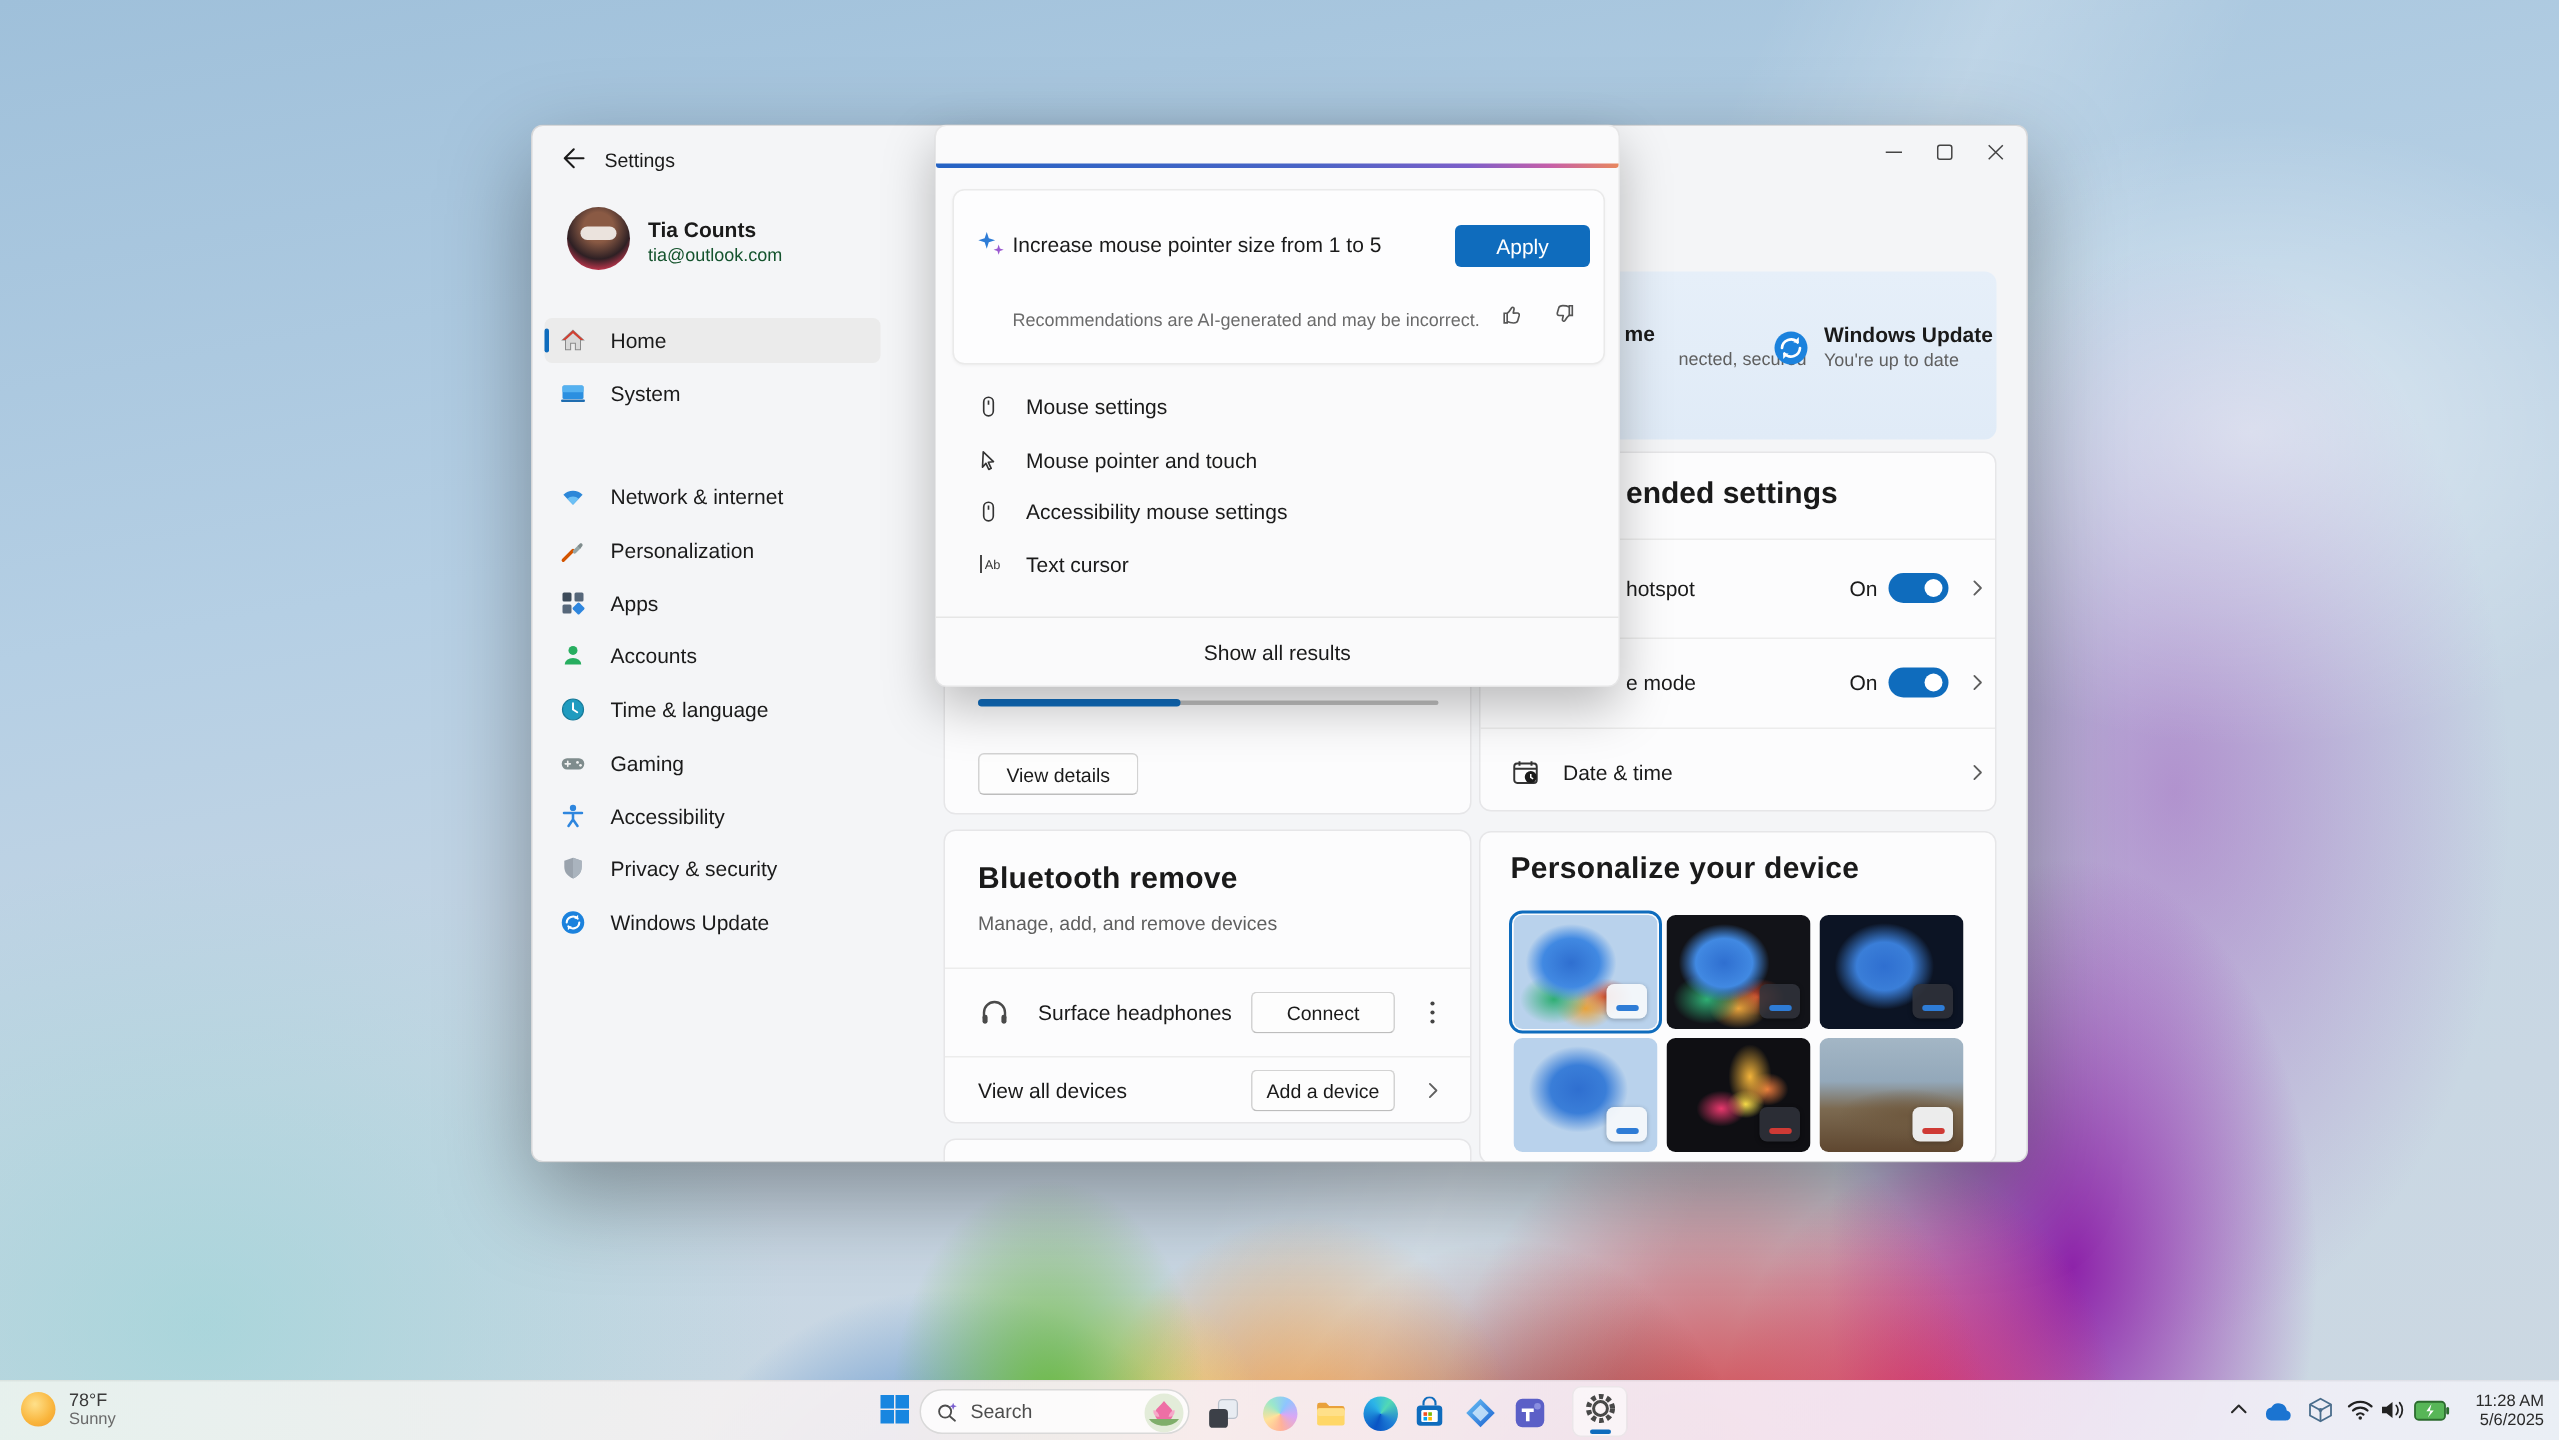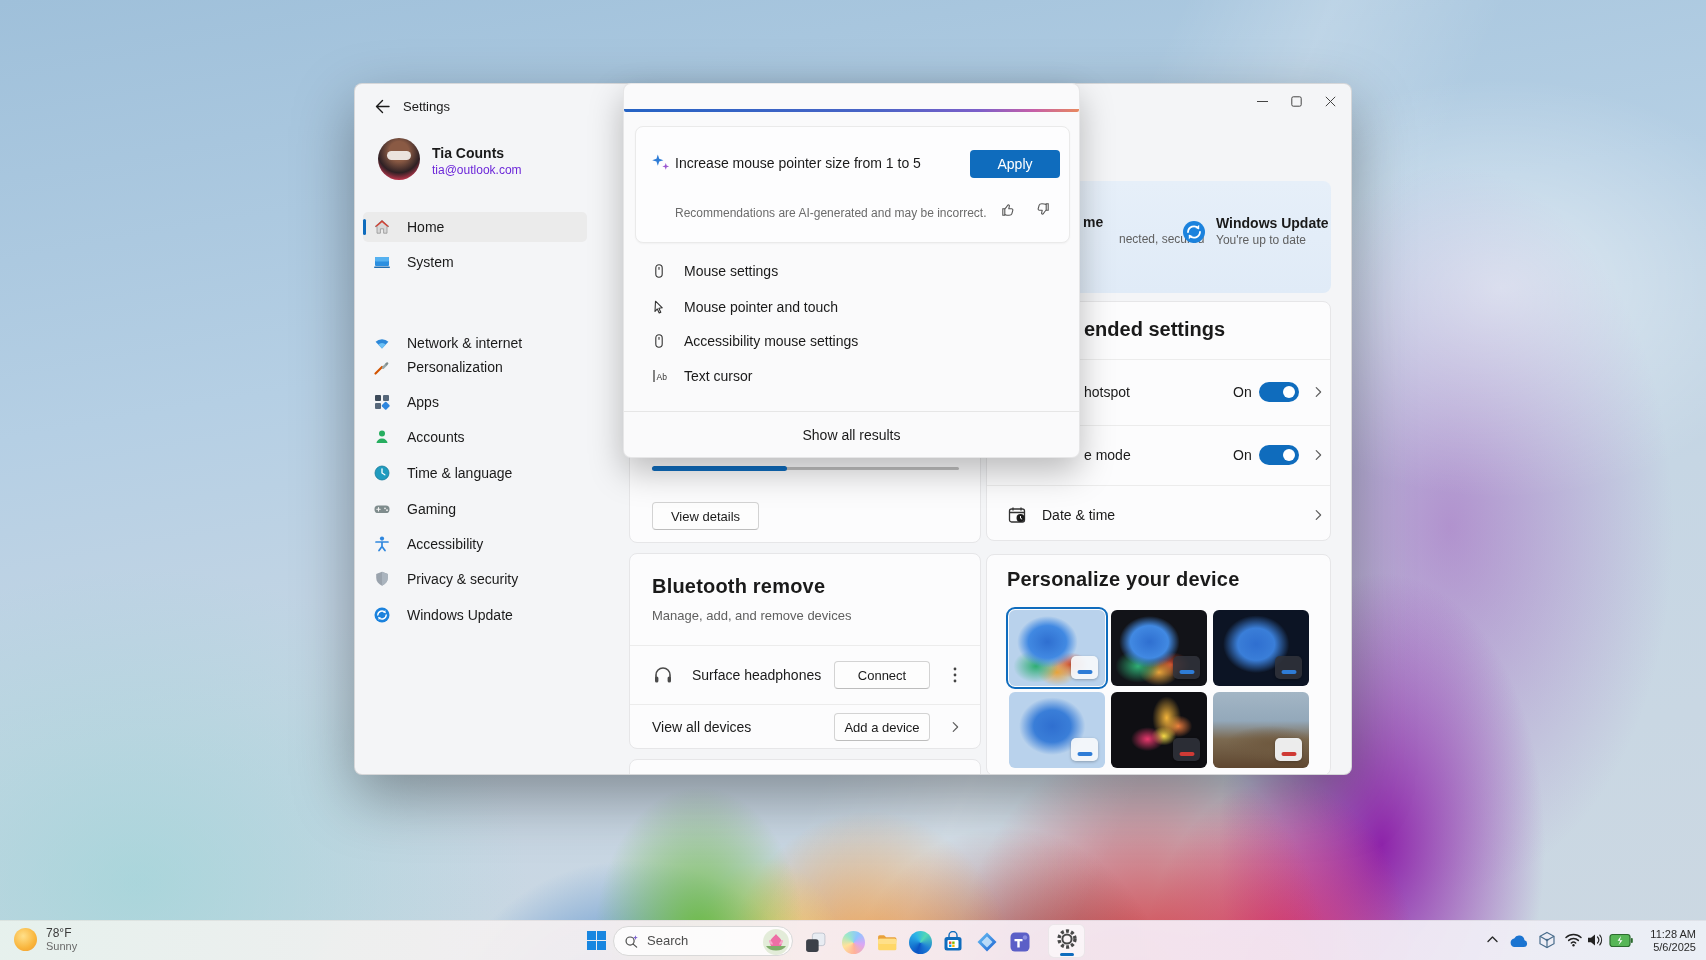--- a/index.html
+++ b/index.html
@@ -32,21 +32,21 @@
   .back-btn { position:absolute; left:14px; top:12px; width:26px; height:24px; display:flex; align-items:center; justify-content:center; border-radius:4px; cursor:pointer; }
   .win-title { position:absolute; left:48px; top:15px; font-size:13px; color:#1a1a1a; }
   .win-controls { position:absolute; right:4px; top:3px; display:flex; }
   .ctrl { width:34px; height:28px; display:flex; align-items:center; justify-content:center; }
 
   
   .avatar { position:absolute; left:23px; top:54px; width:42px; height:42px; border-radius:50%;
     background: radial-gradient(circle at 50% 32%, #8a5a44 28%, #2e2024 60%, #c4364e 82%, #e8e4e0 100%); overflow:hidden; }
   .avatar::after{content:""; position:absolute; left:9px; top:13px; width:24px; height:9px; border-radius:5px; background:#f5f2ee; opacity:.9;}
   .prof-name { position:absolute; left:77px; top:61px; font-size:14px; font-weight:bold; }
-  .prof-mail { position:absolute; left:77px; top:79px; font-size:12px; color:#6d28d9; }
+  .prof-mail { position:absolute; left:77px; top:79px; font-size:12px; color:#14532d; }
   .nav-item { position:absolute; left:8px; width:224px; height:30px; border-radius:5px; cursor:pointer; }
   .nav-item.sel { background:#EBEBEB; }
   .nav-item.sel::before { content:""; position:absolute; left:0; top:7px; width:3px; height:16px; border-radius:2px; background:#0F6CBD; }
   .nav-ico { position:absolute; left:10px; top:6px; width:18px; height:18px; }
   .nav-lbl { position:absolute; left:44px; top:0; line-height:30px; font-size:14px; }
 
   
   .hero { position:absolute; left:274px; top:97px; width:702px; height:112px; border-radius:8px;
     background:linear-gradient(180deg,#E6EFF9,#E0EBF7); }
   .hero-net-name { position:absolute; left:454px; top:33px; font-size:14px; font-weight:bold; }
@@ -206,21 +206,21 @@
     <span class="nav-lbl">Home</span>
   </div>
   <div class="nav-item" style="top:163px">
     <span class="nav-ico"><svg width="18" height="18" viewBox="0 0 18 18">
           <rect x="2" y="4" width="14" height="9" rx="1" fill="#2b8fe0"></rect>
           <rect x="2" y="4" width="14" height="4.5" rx="1" fill="#55b1f0"></rect>
           <rect x="1" y="13.4" width="16" height="1.6" rx=".8" fill="#1f6db0"></rect>
         </svg></span>
     <span class="nav-lbl">System</span>
   </div>
-  <div class="nav-item" style="top:244px">
+  <div class="nav-item" style="top:232px">
     <span class="nav-ico"><svg width="18" height="18" viewBox="0 0 18 18">
           <path d="M9 14.5 2.6 7.8a9 9 0 0 1 12.8 0z" fill="#2c87d8"></path>
           <path d="M9 14.5 5.2 10.5a5.4 5.4 0 0 1 7.6 0z" fill="#6cc0f5"></path>
         </svg></span>
     <span class="nav-lbl">Network &amp; internet</span>
   </div>
   <div class="nav-item" style="top:268px">
     <span class="nav-ico"><svg width="18" height="18" viewBox="0 0 18 18">
           <path d="M2.5 15.5 9 9" stroke="#d35400" stroke-width="2.2" stroke-linecap="round"></path>
           <path d="M9 9l3-3c1.2-1.2 3 .6 1.8 1.8l-3 3c-1 .9-2.3-.3-1.8-1.8z" fill="#95a5a6"></path>

